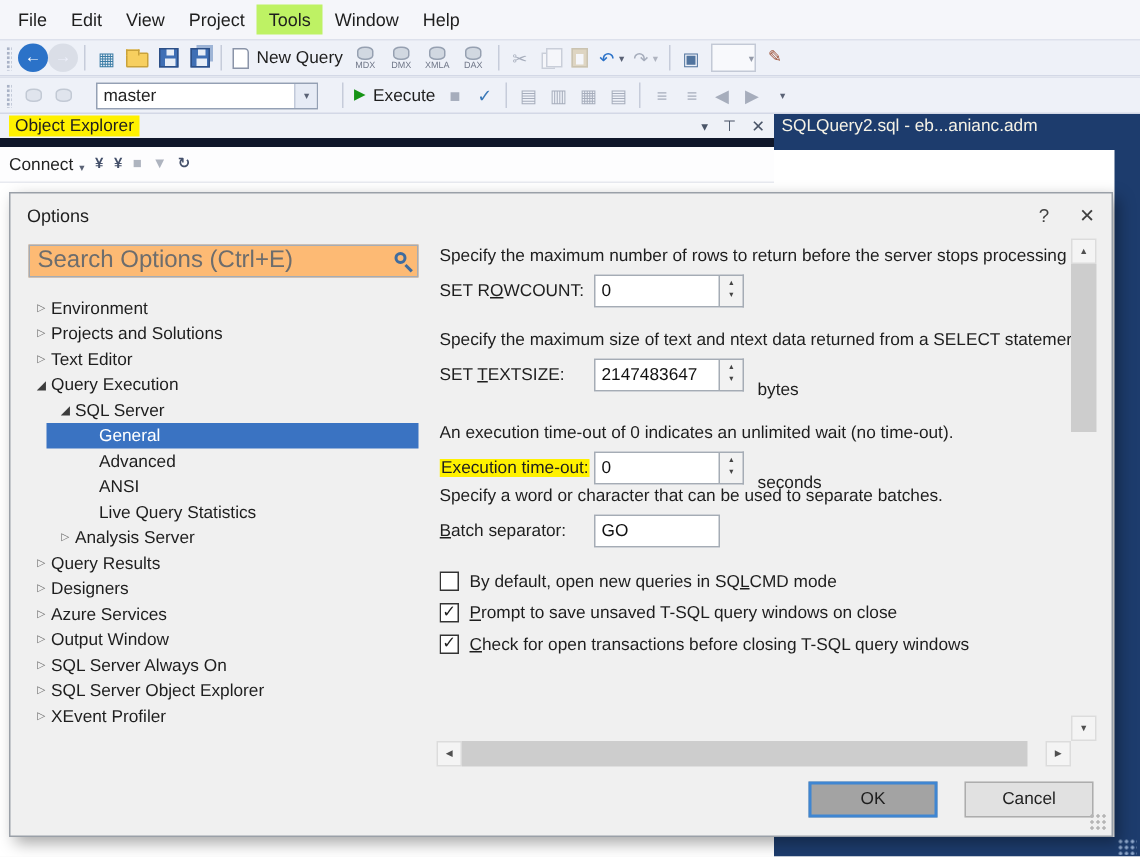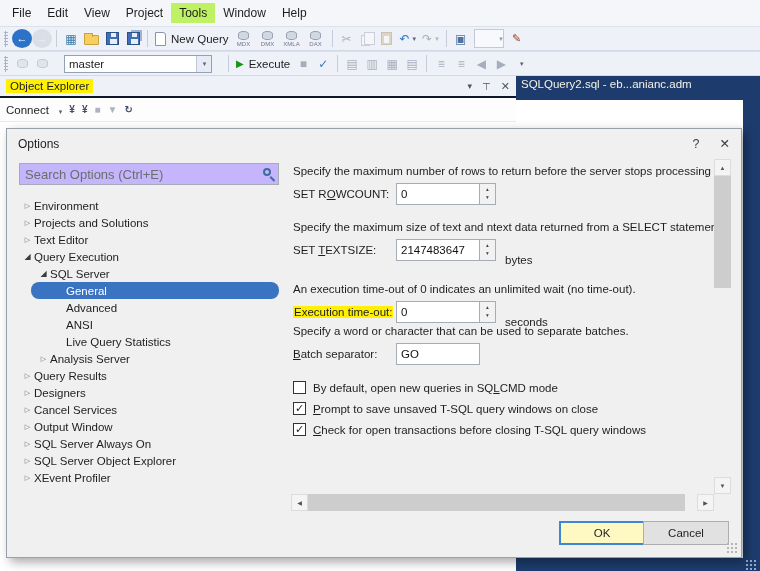--- a/index.html
+++ b/index.html
@@ -50,56 +50,56 @@
   .qt { display:inline-flex; flex-direction:column; align-items:center; width:24px; opacity:.85; cursor:default; }
   .qt-label { font-size:6px; color:#5a6275; line-height:6px; margin-top:1px; }
   .combo.mini { width:30px; height:19px; background:#fff; border:1px solid #a7b0c0; display:inline-flex; align-items:center; justify-content:flex-end; margin:0 3px; opacity:.6;}
   .combo.db { width:148px; height:18px; background:#fff; border:1px solid #94a0b4; display:inline-flex; align-items:center; margin:0 12px; }
   .combo-text { flex:1; font-size:11.5px; padding-left:4px; color:#222; }
   .combo-btn { width:15px; height:100%; display:flex; align-items:center; justify-content:center; background:#e6ebf5; border-left:1px solid #c2cada; }
 
   
   .workspace { position:absolute; top:76px; left:0; right:0; bottom:0; display:flex; }
   .oe-panel { width:516px; flex:none; background:#fff; display:flex; flex-direction:column; }
-  .oe-header { height:22px; display:flex; align-items:center; background:#eef1f7; border-bottom:2px solid #0f172a; padding:0 6px; font-size:11.5px; }
+  .oe-header { height:22px; display:flex; align-items:center; background:#eef1f7; border-bottom:6px solid #0f172a; padding:0 6px; font-size:11.5px; }
   .oe-title.hl { background:#fff100; padding:1px 4px; }
   .oe-hbtns { margin-left:auto; display:flex; gap:10px; color:#4a5568; align-items:center; }
   .hbtn { font-size:9px; cursor:default; }
   .hbtn.pin { font-size:10px; } .hbtn.x { font-size:11px; }
   .oe-toolbar { height:24px; display:flex; align-items:center; gap:7px; padding:0 6px; font-size:11.5px; background:#fdfdfe; border-bottom:1px solid #e8eaf0; }
-  .connect { display:inline-flex; align-items:flex-end; gap:9px; color:#222; cursor:default; }
+  .connect { display:inline-flex; align-items:flex-end; gap:3px; color:#222; cursor:default; }
   .obtn { display:inline-flex; align-items:center; }
   .obtn .g { font-size:10px; color:#44506a; }
   .oe-body { flex:1; background:#fff; }
   .editor-region { flex:1; background:#1d3c6d; position:relative; overflow:hidden; }
   .tabstrip { height:16px; display:flex; align-items:center; padding-left:5px; }
   .doc-tab { font-size:11.5px; color:#f5f2e6; white-space:nowrap; overflow:hidden; cursor:default; }
   .editor-surface { position:absolute; left:0; top:24px; right:17px; bottom:13px; background:#fff; }
   .grip-dots { position:absolute; right:2px; bottom:1px; width:13px; height:11px; background-image:radial-gradient(#8fa8cc 1px, transparent 1.2px); background-size:4px 4px; }
 
   
   .dialog { position:absolute; left:6px; top:128px; width:736px; height:430px; background:#f0f0f0; border:1px solid #9aa0a8; box-shadow:4px 4px 10px rgba(0,0,0,.35); font-size:11.5px; }
   .dlg-title { height:29px; display:flex; align-items:center; padding:0 11px; font-size:12px; }
   .dlg-btns { margin-left:auto; display:flex; gap:20px; color:#404040; align-items:center; }
   .dlg-help, .dlg-close { font-size:12.5px; cursor:default; }
 
   .dlg-left { position:absolute; left:12px; top:34px; width:260px; bottom:46px; }
   .searchbox { position:relative; height:22px; }
-  .searchbox input { width:100%; height:22px; border:1px solid #a5acb5; padding:0 22px 0 5px; font-size:13px; font-family:inherit; color:#333; background:#c4b5fd; }
+  .searchbox input { width:100%; height:22px; border:1px solid #a5acb5; padding:0 22px 0 5px; font-size:16px; font-family:inherit; color:#333; background:#fdba74; }
   .searchbox input::placeholder { color:#6d6d6d; }
   .mag { position:absolute; right:8px; top:5px; width:8px; height:8px; border:2px solid #3f6c9e; border-radius:50%; }
   .mag::after { content:""; position:absolute; left:6px; top:6px; width:6px; height:2px; background:#3f6c9e; transform:rotate(45deg); transform-origin:0 0; }
 
   .tree { margin-top:12px; }
   .trow { height:17px; display:flex; align-items:center; cursor:default; white-space:nowrap; }
   .arrow { width:13px; text-align:center; font-size:7px; color:#6a6a6a; flex:none; line-height:1; }
   .expanded .arrow { font-size:8px; color:#3c3c3c; }
   .l0 { padding-left:2px; } .l1 { padding-left:18px; } .l2 { padding-left:34px; }
   .sel { background:#3a73c2; color:#fff; margin-left:12px; }
-  .sel.l2 { padding-left:22px;border-radius:8px; }
+  .sel.l2 { padding-left:22px; }
 
   .dlg-right { position:absolute; left:284px; right:10px; top:30px; bottom:46px; }
   .rp-content { position:absolute; left:2px; top:0; right:17px; bottom:17px; overflow:hidden; white-space:nowrap; }
   .desc { margin:0; }
   .mt6{margin-top:6px;} .mt10{margin-top:2px;} .mt16{margin-top:16px;} .mt22{margin-top:22px;}
   .frow { display:flex; align-items:center; height:22px; margin-top:6px; }
   .flabel { width:103px; flex:none; }
   .flabel .hl, .hl-inline { background:#fff100; padding:0 1px; }
   input.num { width:84px; height:22px; border:1px solid #a5acb5; font-size:11.5px; padding:0 4px; font-family:inherit; background:#fff; color:#111; }
   .spin { width:16px; height:22px; border:1px solid #a5acb5; border-left:none; background:#f2f2f2; display:flex; flex-direction:column; align-items:center; justify-content:center; cursor:default; }
@@ -113,21 +113,21 @@
   .cb:not(.checked) .mark { visibility:hidden; }
 
   .vscroll { position:absolute; right:0; top:0; bottom:17px; width:17px; background:#f0f0f0; }
   .hscroll { position:absolute; left:0; right:17px; bottom:0; height:17px; display:flex; background:#f0f0f0; }
   .sb-arrow { width:17px; height:17px; flex:none; display:flex; align-items:center; justify-content:center; font-size:6px; color:#505050; background:#f4f4f4; border:1px solid #dcdcdc; cursor:default; }
   .vthumb { position:absolute; top:17px; left:0; right:0; height:112px; background:#cdcdcd; cursor:default; }
   .vscroll .sb-arrow.bottom { position:absolute; bottom:0; }
   .hthumb { flex:1; background:#cdcdcd; margin-right:12px; cursor:default; }
 
   .btn { position:absolute; bottom:12px; width:86px; height:24px; font-size:11.5px; font-family:inherit; background:#e1e1e1; border:1px solid #adadad; color:#1e1e1e; cursor:default; }
-  .btn.ok { right:96px; background:#fef9c3; border:2px solid #3f86d2; }
+  .btn.ok { right:116px; background:#a3a3a3; border:2px solid #3f86d2; }
   .btn.cancel { right:12px; }
   .dlg-grip { position:absolute; right:3px; bottom:3px; width:12px; height:12px; background-image:radial-gradient(#b5b5b5 1px, transparent 1.2px); background-size:4px 4px; }
   u { text-decoration:underline; }
 </style>
 </head>
 <body>
 
 <div class="screen">
 
   <div class="menubar">
@@ -369,21 +369,21 @@
       <div class="trow l0">
           <span class="arrow">▷</span>
           <span class="tlabel">Query Results</span>
         </div>
       <div class="trow l0">
           <span class="arrow">▷</span>
           <span class="tlabel">Designers</span>
         </div>
       <div class="trow l0">
           <span class="arrow">▷</span>
-          <span class="tlabel">Cancel Services</span>
+          <span class="tlabel">Azure Services</span>
         </div>
       <div class="trow l0">
           <span class="arrow">▷</span>
           <span class="tlabel">Output Window</span>
         </div>
       <div class="trow l0">
           <span class="arrow">▷</span>
           <span class="tlabel">SQL Server Always On</span>
         </div>
       <div class="trow l0">

